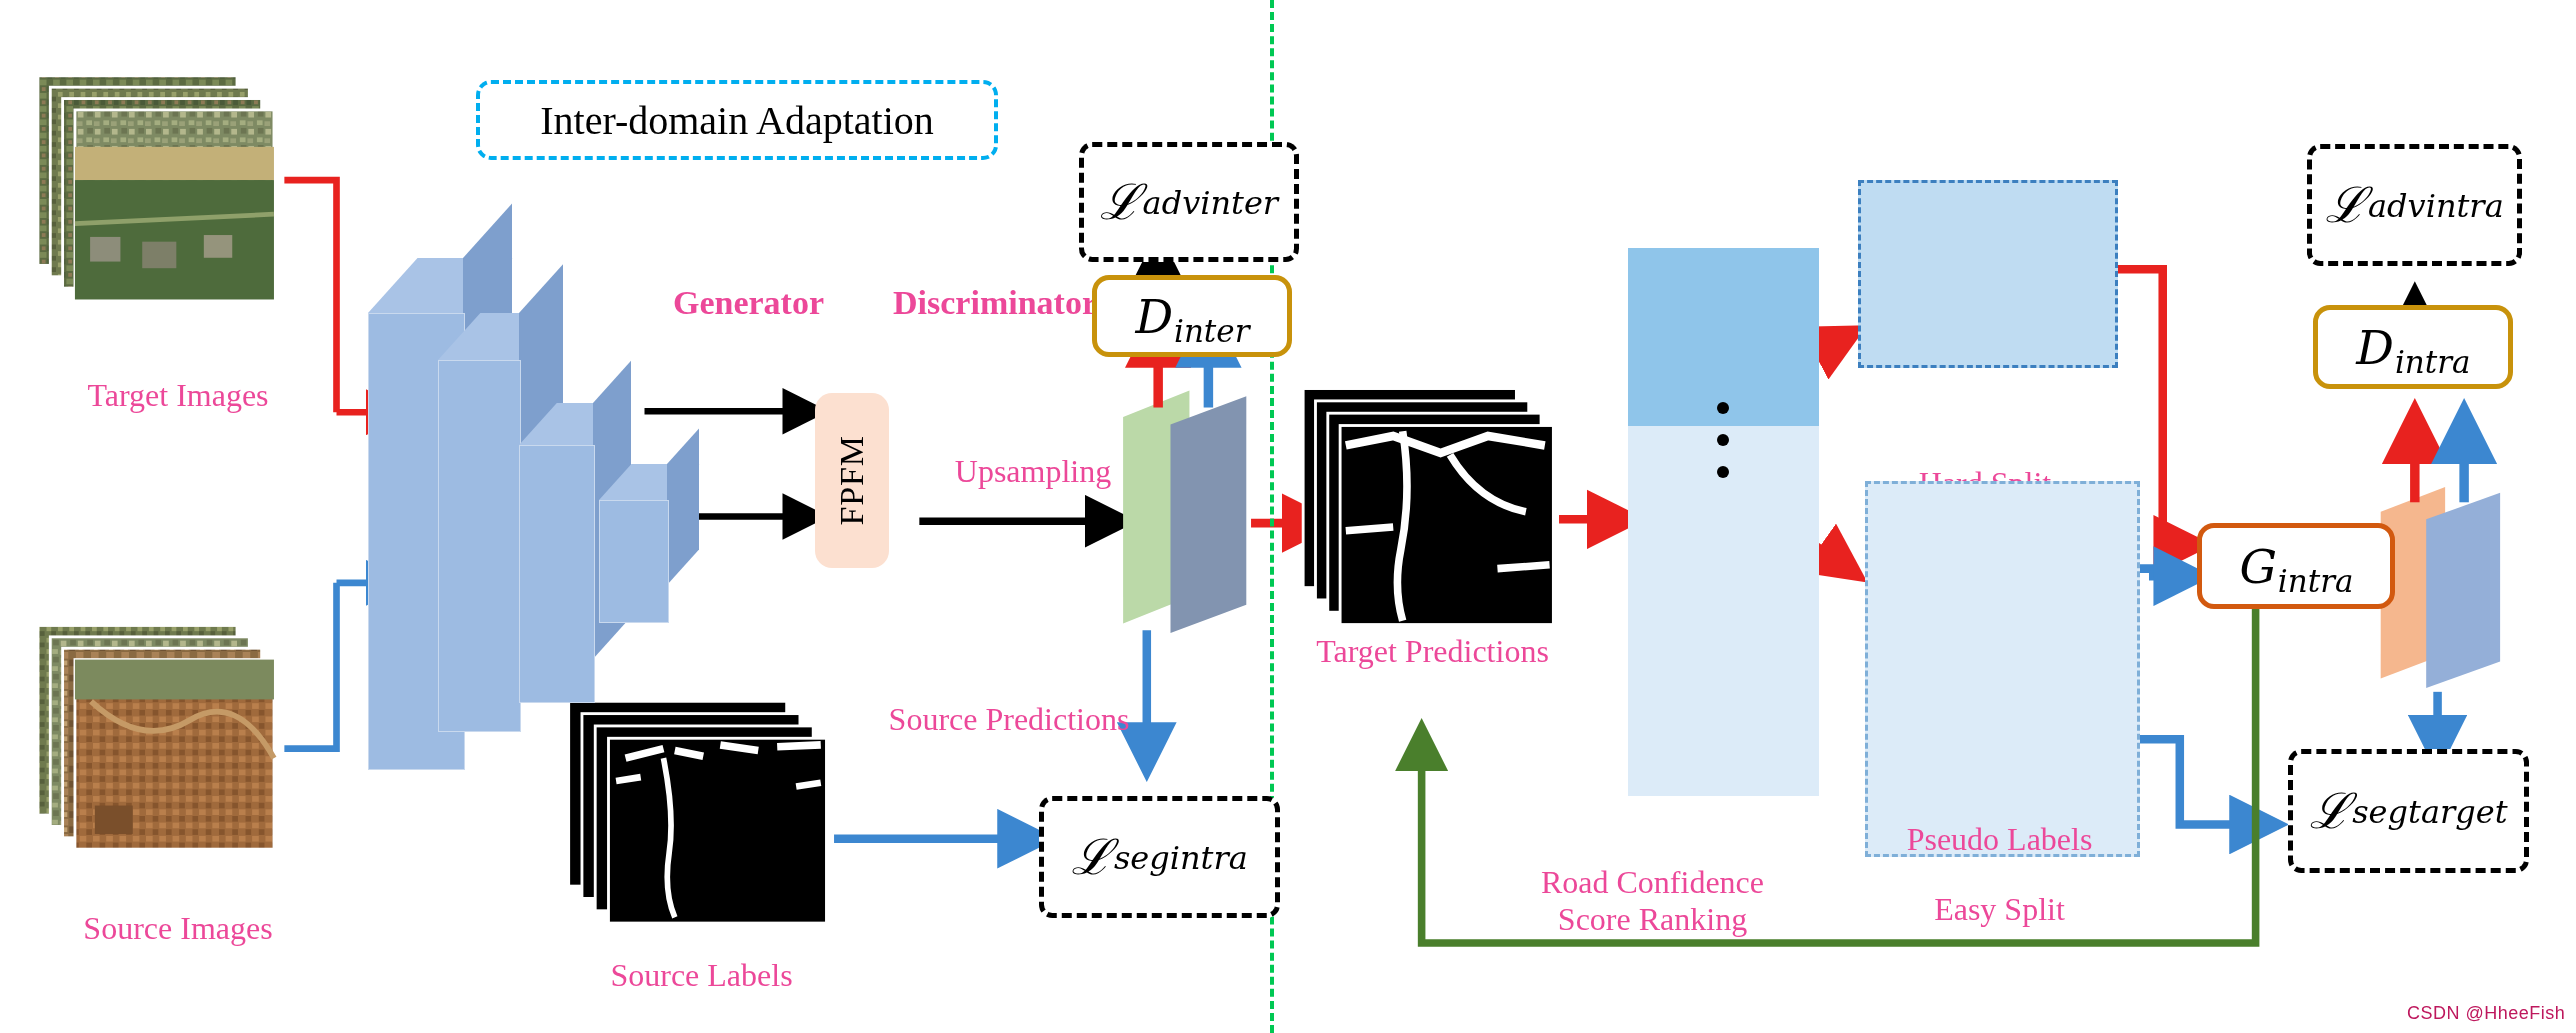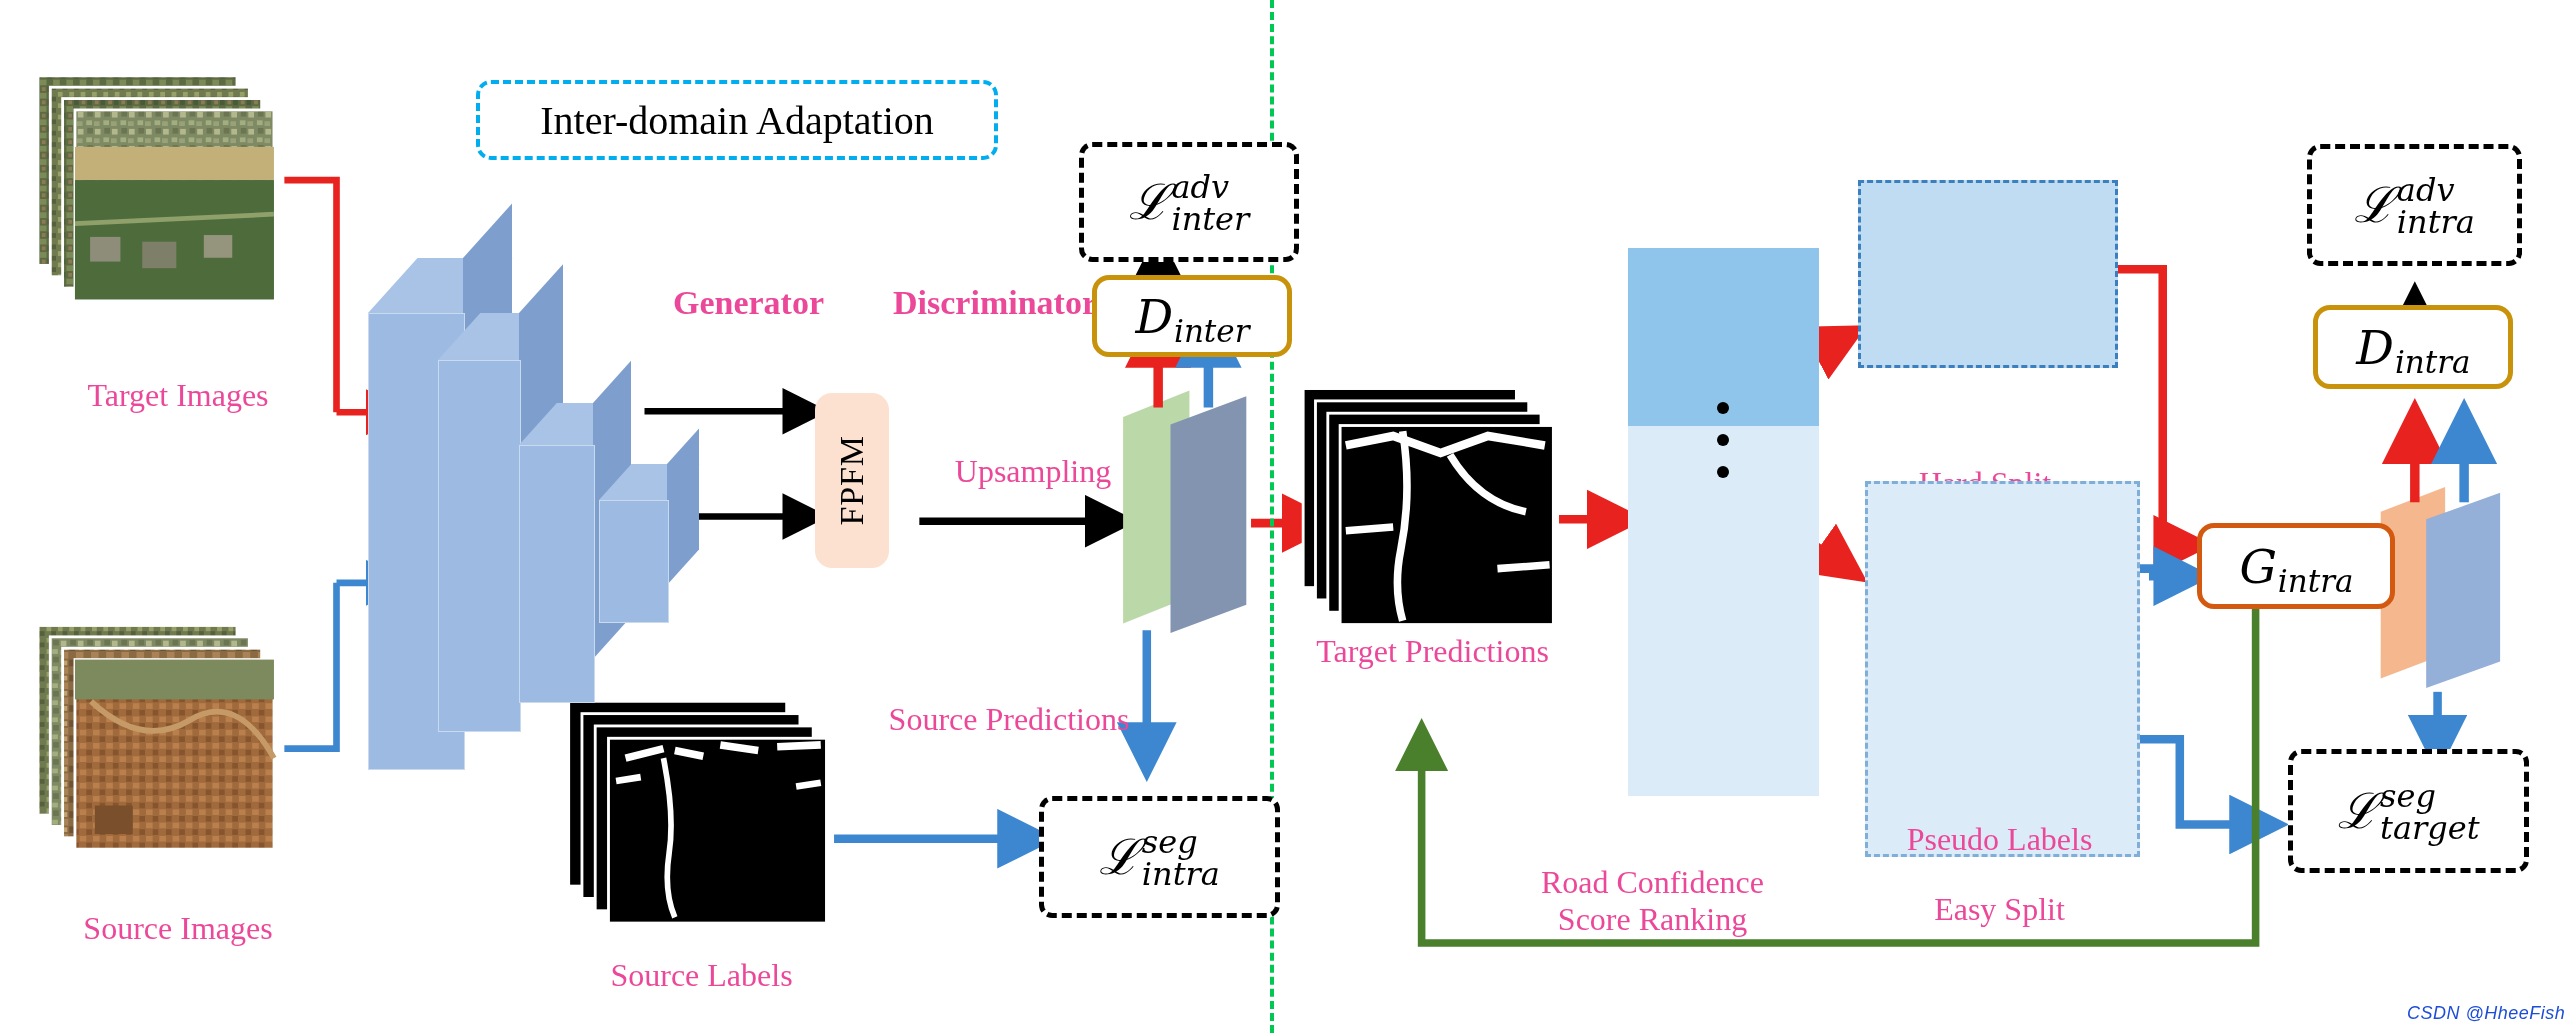--- a/index.html
+++ b/index.html
@@ -47,21 +47,20 @@
   .mathfrak {
     font-family: "DejaVu Serif", serif;
     font-style: italic;
     font-size: 49px;
     line-height: 1;
     color: #000;
     display: inline-block;
   }
   .sub-sup {
     display: inline-flex;
-    flex-direction: column;
     align-items: flex-start;
     justify-content: center;
     vertical-align: middle;
     font-family: "DejaVu Serif", serif;
     font-style: italic;
     font-size: 32px;
     line-height: 1.0;
     margin-left: 1.9px;
     position: relative;
     top: 0.9px;
@@ -170,23 +169,22 @@
     width: 12.3px; height: 12.3px;
     background: #000;
     border-radius: 50%;
   }
 
   
   .watermark {
     position: absolute;
     font-family: "Liberation Sans", sans-serif;
     font-size: 18px;
-    color: #1d4ed8;
+    color: #be185d;
     letter-spacing: 0.5px;
-    font-style: italic;
   }
 
   svg.overlay {
     position: absolute;
     top: 0; left: 0;
     width: 2576px; height: 1033px;
     pointer-events: none;
   }
 </style>
 </head>

